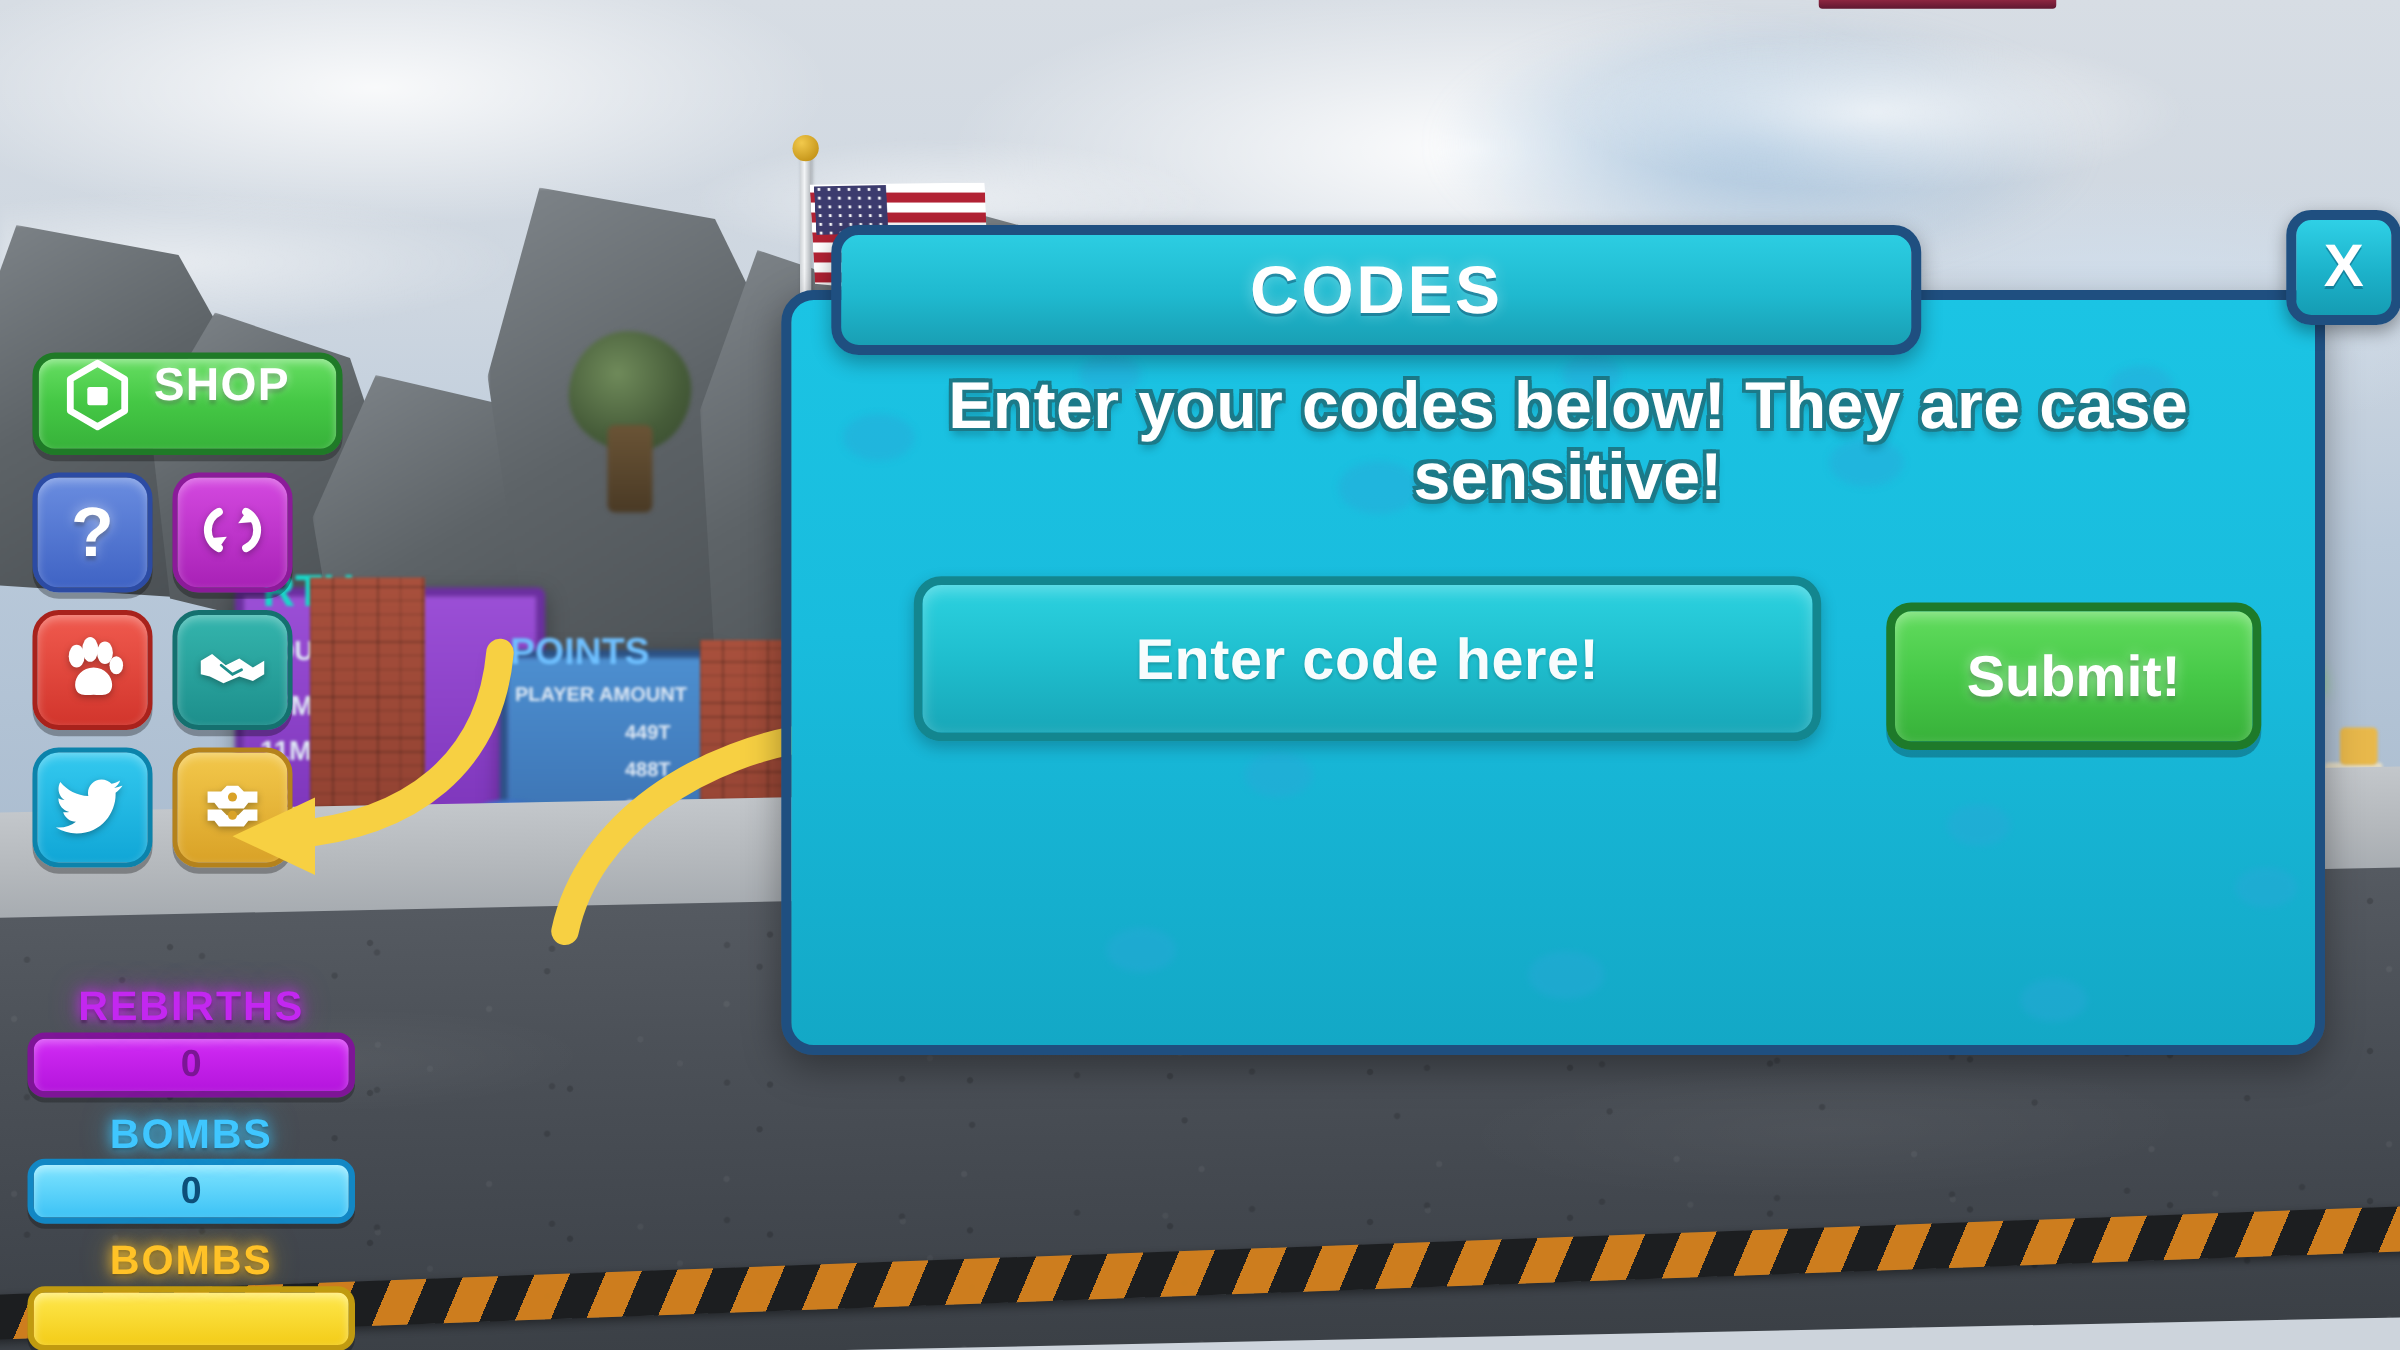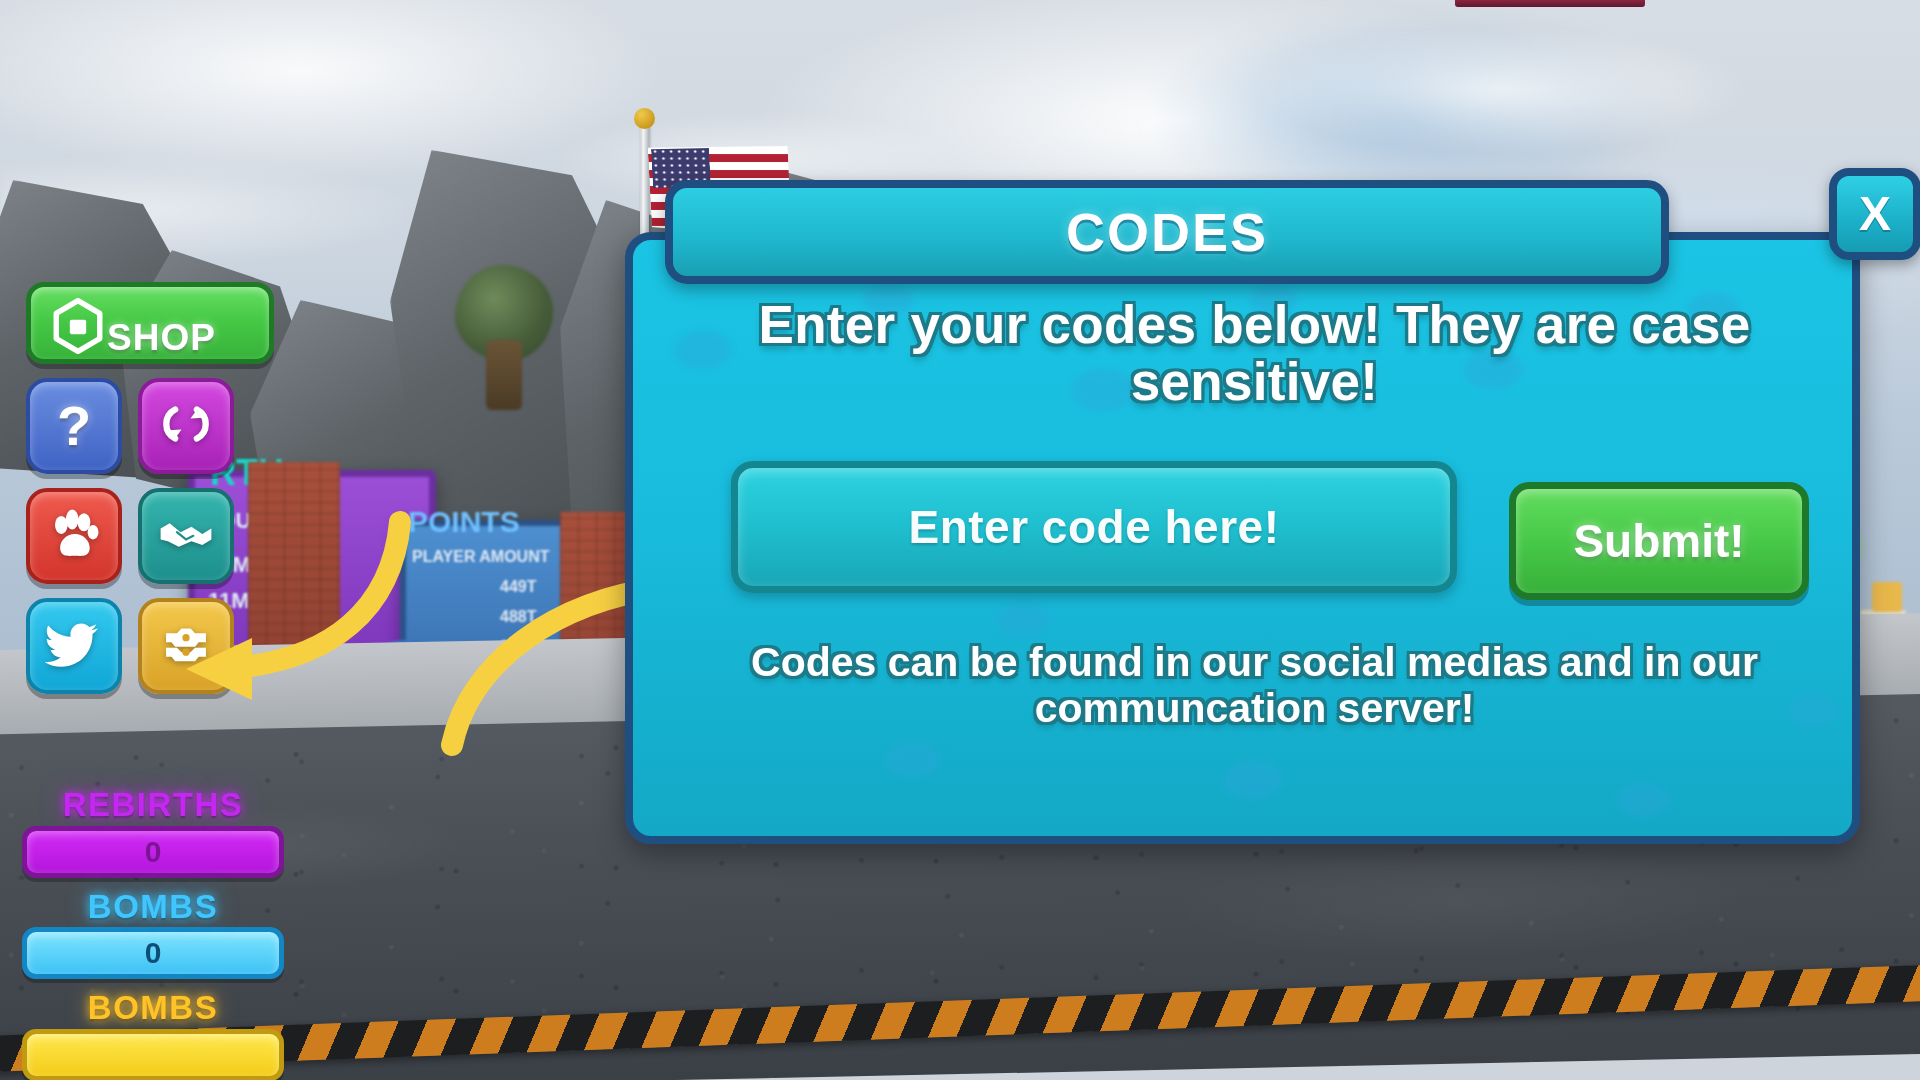--- a/index.html
+++ b/index.html
@@ -150,21 +150,21 @@
   }
 
   
   #hud-left { position:absolute; left:26px; top:282px; z-index:40; }
 
   .shop-btn {
     width:248px; height:82px; border-radius:18px;
     border:5px solid #1f7a27;
     background:linear-gradient(#66de62 0%,#45c845 48%,#37b23a 100%);
     box-shadow:0 5px 0 rgba(0,0,0,.28), inset 0 3px 7px rgba(255,255,255,.4);
-    display:flex; align-items:flex-end; padding-left:18px;
+    display:flex; align-items:flex-start; gap:16px; padding-left:18px;
     cursor:pointer;
   }
   .shop-label {
     color:#fff; font-size:37px; font-weight:700; letter-spacing:1px;
     text-shadow:0 0 8px rgba(255,255,255,.55), 0 3px 3px rgba(0,0,0,.25);
   }
 
   .icon-grid {
     margin-top:14px; display:grid; grid-template-columns:repeat(2, 96px);
     gap:14px 16px;
@@ -244,21 +244,21 @@
       radial-gradient(ellipse 41px 27px at 950px 420px, #2aa8d8 0 60%, transparent 64%),
       radial-gradient(ellipse 53px 34px at 1140px 280px, #2aa8d8 0 60%, transparent 64%),
       radial-gradient(ellipse 45px 29px at 280px 520px, #2aa8d8 0 60%, transparent 64%),
       radial-gradient(ellipse 49px 31px at 620px 540px, #2aa8d8 0 60%, transparent 64%),
       radial-gradient(ellipse 43px 28px at 1010px 560px, #2aa8d8 0 60%, transparent 64%),
       radial-gradient(ellipse 40px 26px at 1180px 470px, #2aa8d8 0 60%, transparent 64%);
     filter:blur(3px);
   }
 
   .modal-title-bar {
-    position:absolute; left:40px; top:-52px; width:1004px; height:104px;
+    position:absolute; left:40px; top:-52px; width:872px; height:104px;
     border:8px solid #1f4f80; border-radius:22px;
     background:linear-gradient(#2ccde2 0%, #1fb9cf 55%, #199fb4 100%);
     display:flex; align-items:center; justify-content:center;
     box-shadow:0 6px 16px rgba(0,0,0,.3);
     z-index:3;
   }
   .modal-title {
     color:#fff; font-size:54px; font-weight:900; letter-spacing:2px;
     text-shadow:0 3px 0 rgba(12,90,120,.55), 0 0 12px rgba(255,255,255,.35);
   }
@@ -502,21 +502,20 @@
 
       <div class="form-row">
         <div class="code-input">
           <span class="code-input-text">Enter code here!</span>
         </div>
         <div class="submit-btn">
           <span class="submit-text">Submit!</span>
         </div>
       </div>
 
-      <div class="footnote">Codes can be found in our social medias and in our communcation server!</div>
 
     </div>
   </div>
 
   <div class="modal-title-bar">
     <span class="modal-title">CODES</span>
   </div>
 
   <div class="close-btn">
     <span class="close-x">X</span>

